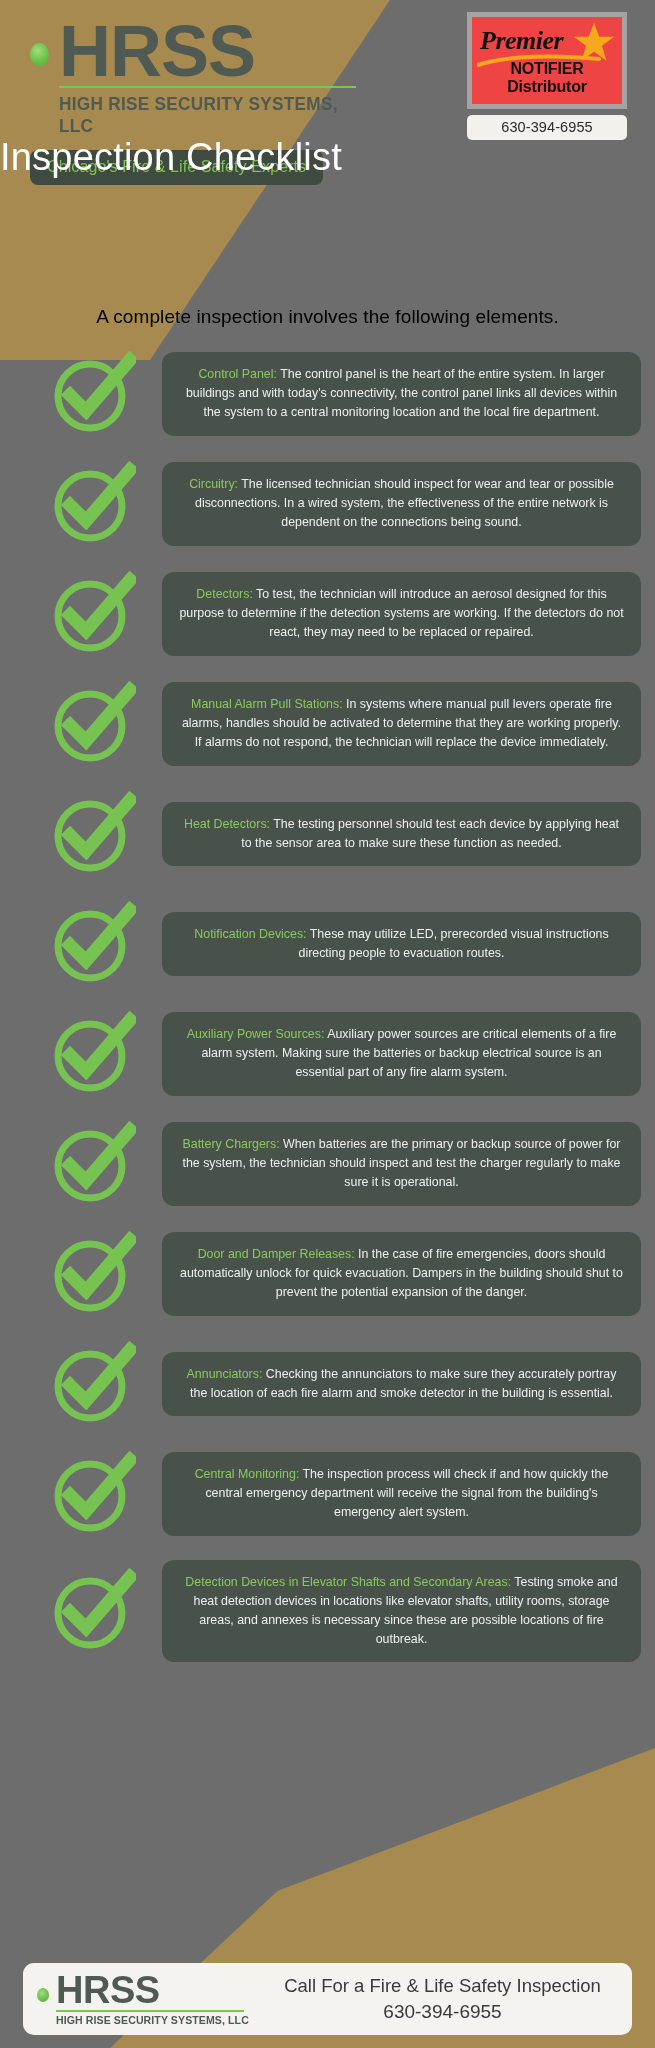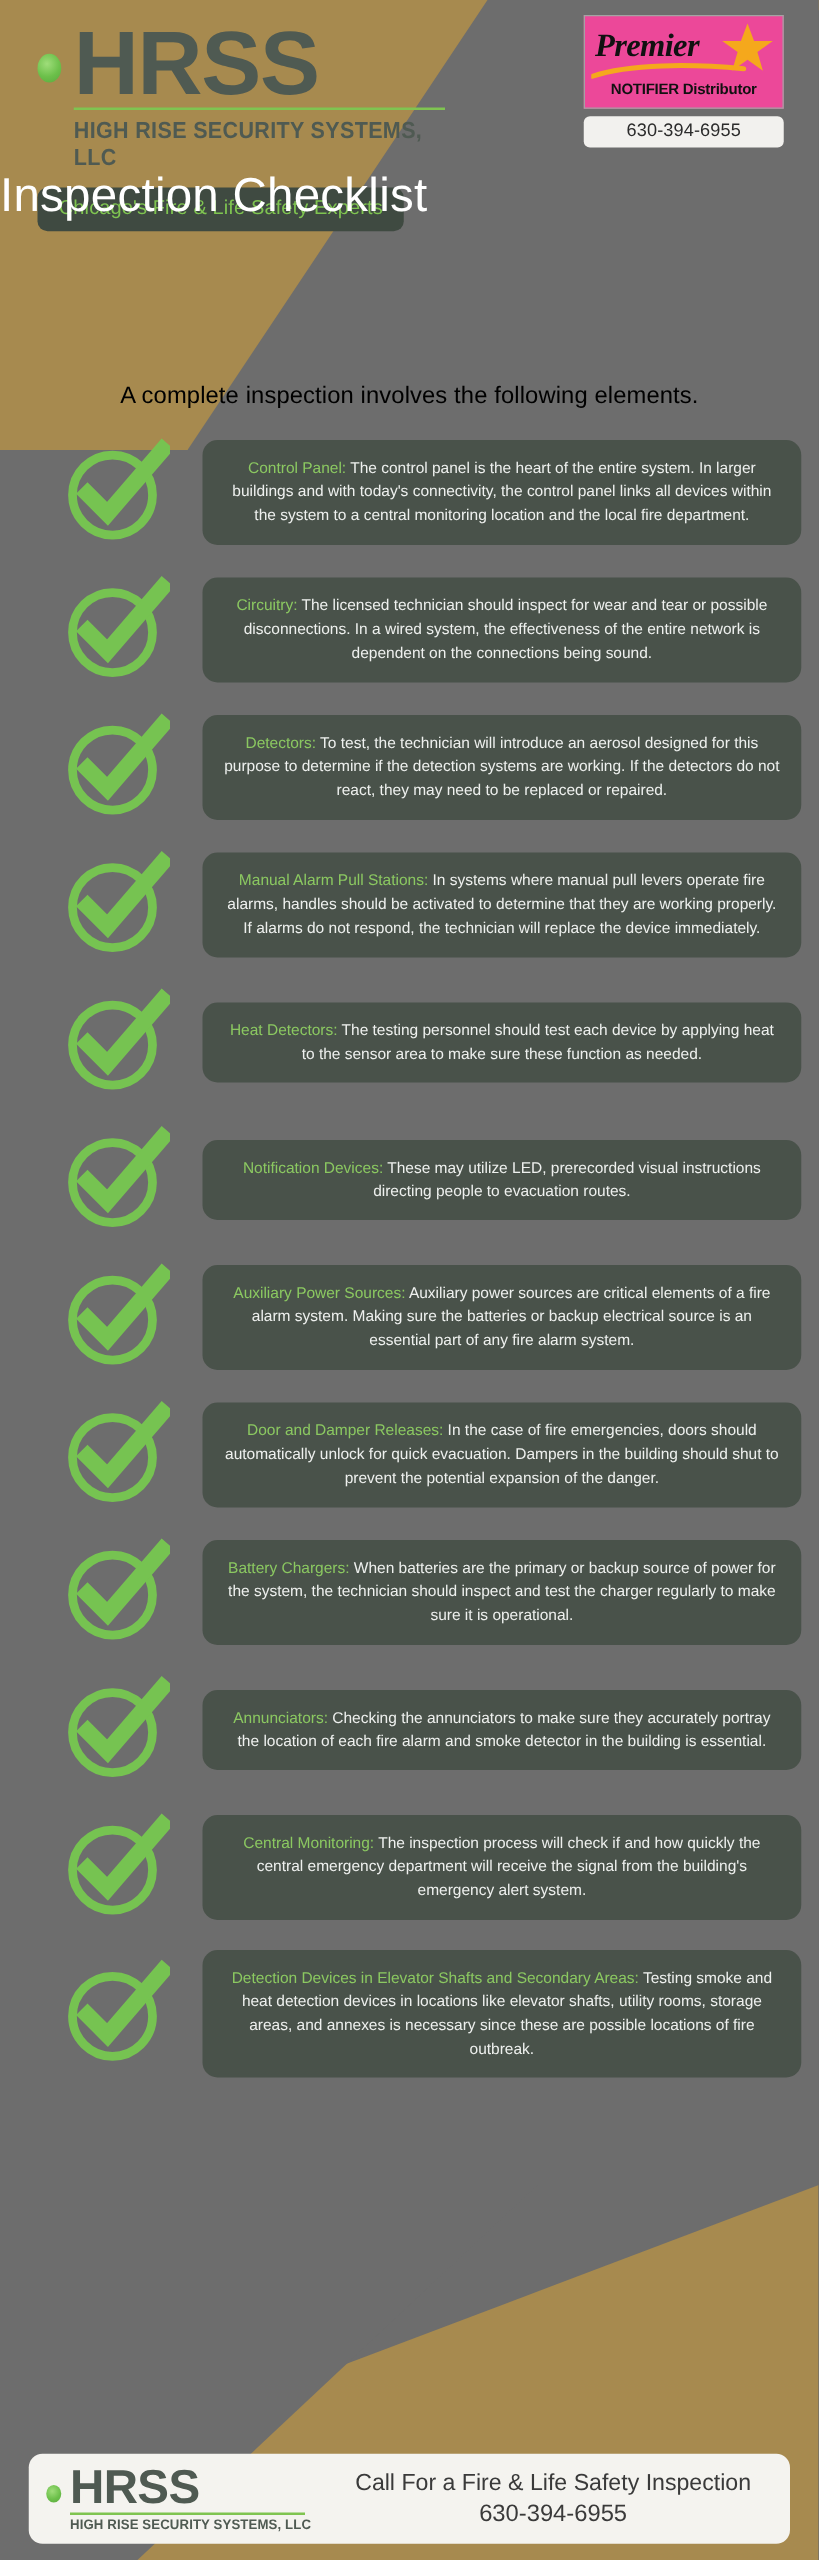--- a/index.html
+++ b/index.html
@@ -122,23 +122,23 @@
   }
 
   
   .premier-wrap {
     position: absolute;
     right: 28px;
     top: 12px;
     width: 160px;
   }
   .premier-card {
-    background: #ec4899;
-    border: 1px solid #a3a3a3;
-    height: 75px;
+    background: #ef4444;
+    border: 5px solid #a3a3a3;
+    height: 97px;
     position: relative;
     overflow: hidden;
   }
   .premier-word {
     position: absolute;
     left: 8px; top: 9px;
     font-family: "Liberation Serif", serif;
     font-weight: bold;
     font-style: italic;
     font-size: 26px;
@@ -154,21 +154,21 @@
     position: absolute;
     right: 6px; top: 4px;
     width: 44px; height: 44px;
     color: #f5a81c;
   }
   .premier-notifier {
     position: absolute;
     left: 0; right: 0;
     bottom: 8px;
     text-align: center;
-    font-size: 12px;
+    font-size: 16px;
     font-weight: bold;
     color: #111;
     letter-spacing: -0.2px;
   }
   .premier-phone {
     margin-top: 6px;
     background: #f2f1ee;
     border-radius: 5px;
     text-align: center;
     font-size: 14.5px;
@@ -420,30 +420,30 @@
         </div>
         <div class="bubble"><span class="term">Auxiliary Power Sources:</span><span> Auxiliary power sources are critical elements of a fire alarm system. Making sure the batteries or backup electrical source is an essential part of any fire alarm system.</span></div>
       </div>
       <div class="item">
         <div class="check-cell">
           <svg class="check-icon" width="88" height="88" viewBox="0 0 88 88">
             <circle cx="42" cy="46" r="32" fill="none" stroke="#76c351" stroke-width="7"></circle>
             <path d="M22 45 L38 61 L82 10" fill="none" stroke="#76c351" stroke-width="13" stroke-linecap="square" stroke-linejoin="miter"></path>
           </svg>
         </div>
+        <div class="bubble"><span class="term">Battery Chargers:</span><span> When batteries are the primary or backup source of power for the system, the technician should inspect and test the charger regularly to make sure it is operational.</span></div>
+      </div>
+      <div class="item">
+        <div class="check-cell">
+          <svg class="check-icon" width="88" height="88" viewBox="0 0 88 88">
+            <circle cx="42" cy="46" r="32" fill="none" stroke="#76c351" stroke-width="7"></circle>
+            <path d="M22 45 L38 61 L82 10" fill="none" stroke="#76c351" stroke-width="13" stroke-linecap="square" stroke-linejoin="miter"></path>
+          </svg>
+        </div>
         <div class="bubble"><span class="term">Door and Damper Releases:</span><span> In the case of fire emergencies, doors should automatically unlock for quick evacuation. Dampers in the building should shut to prevent the potential expansion of the danger.</span></div>
-      </div>
-      <div class="item">
-        <div class="check-cell">
-          <svg class="check-icon" width="88" height="88" viewBox="0 0 88 88">
-            <circle cx="42" cy="46" r="32" fill="none" stroke="#76c351" stroke-width="7"></circle>
-            <path d="M22 45 L38 61 L82 10" fill="none" stroke="#76c351" stroke-width="13" stroke-linecap="square" stroke-linejoin="miter"></path>
-          </svg>
-        </div>
-        <div class="bubble"><span class="term">Battery Chargers:</span><span> When batteries are the primary or backup source of power for the system, the technician should inspect and test the charger regularly to make sure it is operational.</span></div>
       </div>
       <div class="item">
         <div class="check-cell">
           <svg class="check-icon" width="88" height="88" viewBox="0 0 88 88">
             <circle cx="42" cy="46" r="32" fill="none" stroke="#76c351" stroke-width="7"></circle>
             <path d="M22 45 L38 61 L82 10" fill="none" stroke="#76c351" stroke-width="13" stroke-linecap="square" stroke-linejoin="miter"></path>
           </svg>
         </div>
         <div class="bubble"><span class="term">Annunciators:</span><span> Checking the annunciators to make sure they accurately portray the location of each fire alarm and smoke detector in the building is essential.</span></div>
       </div>

